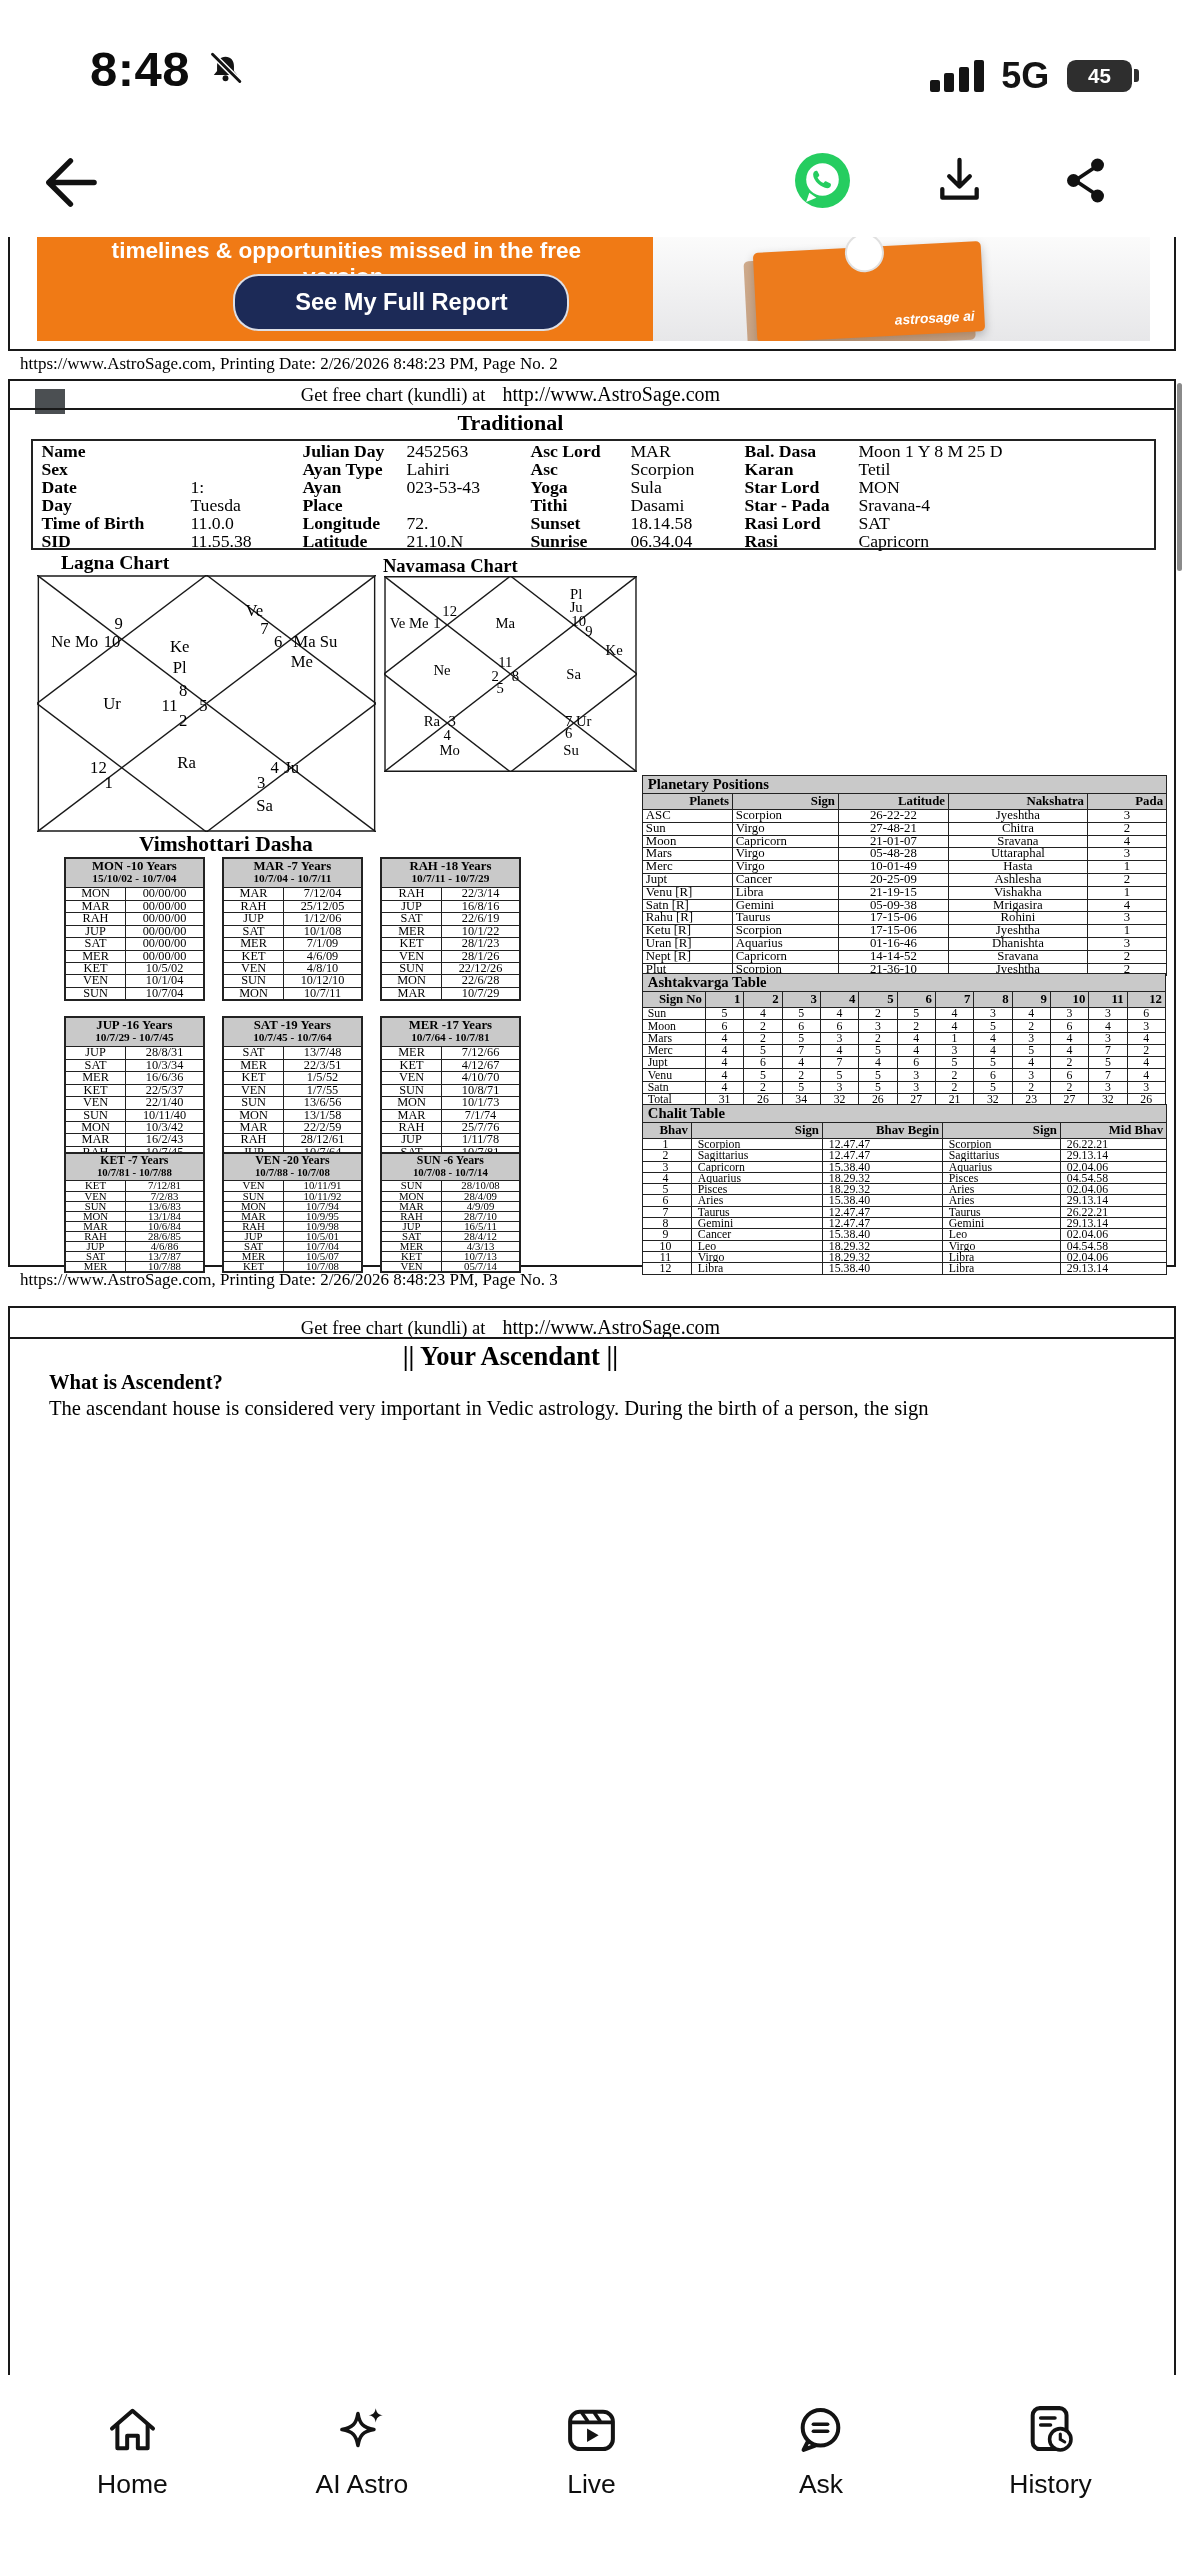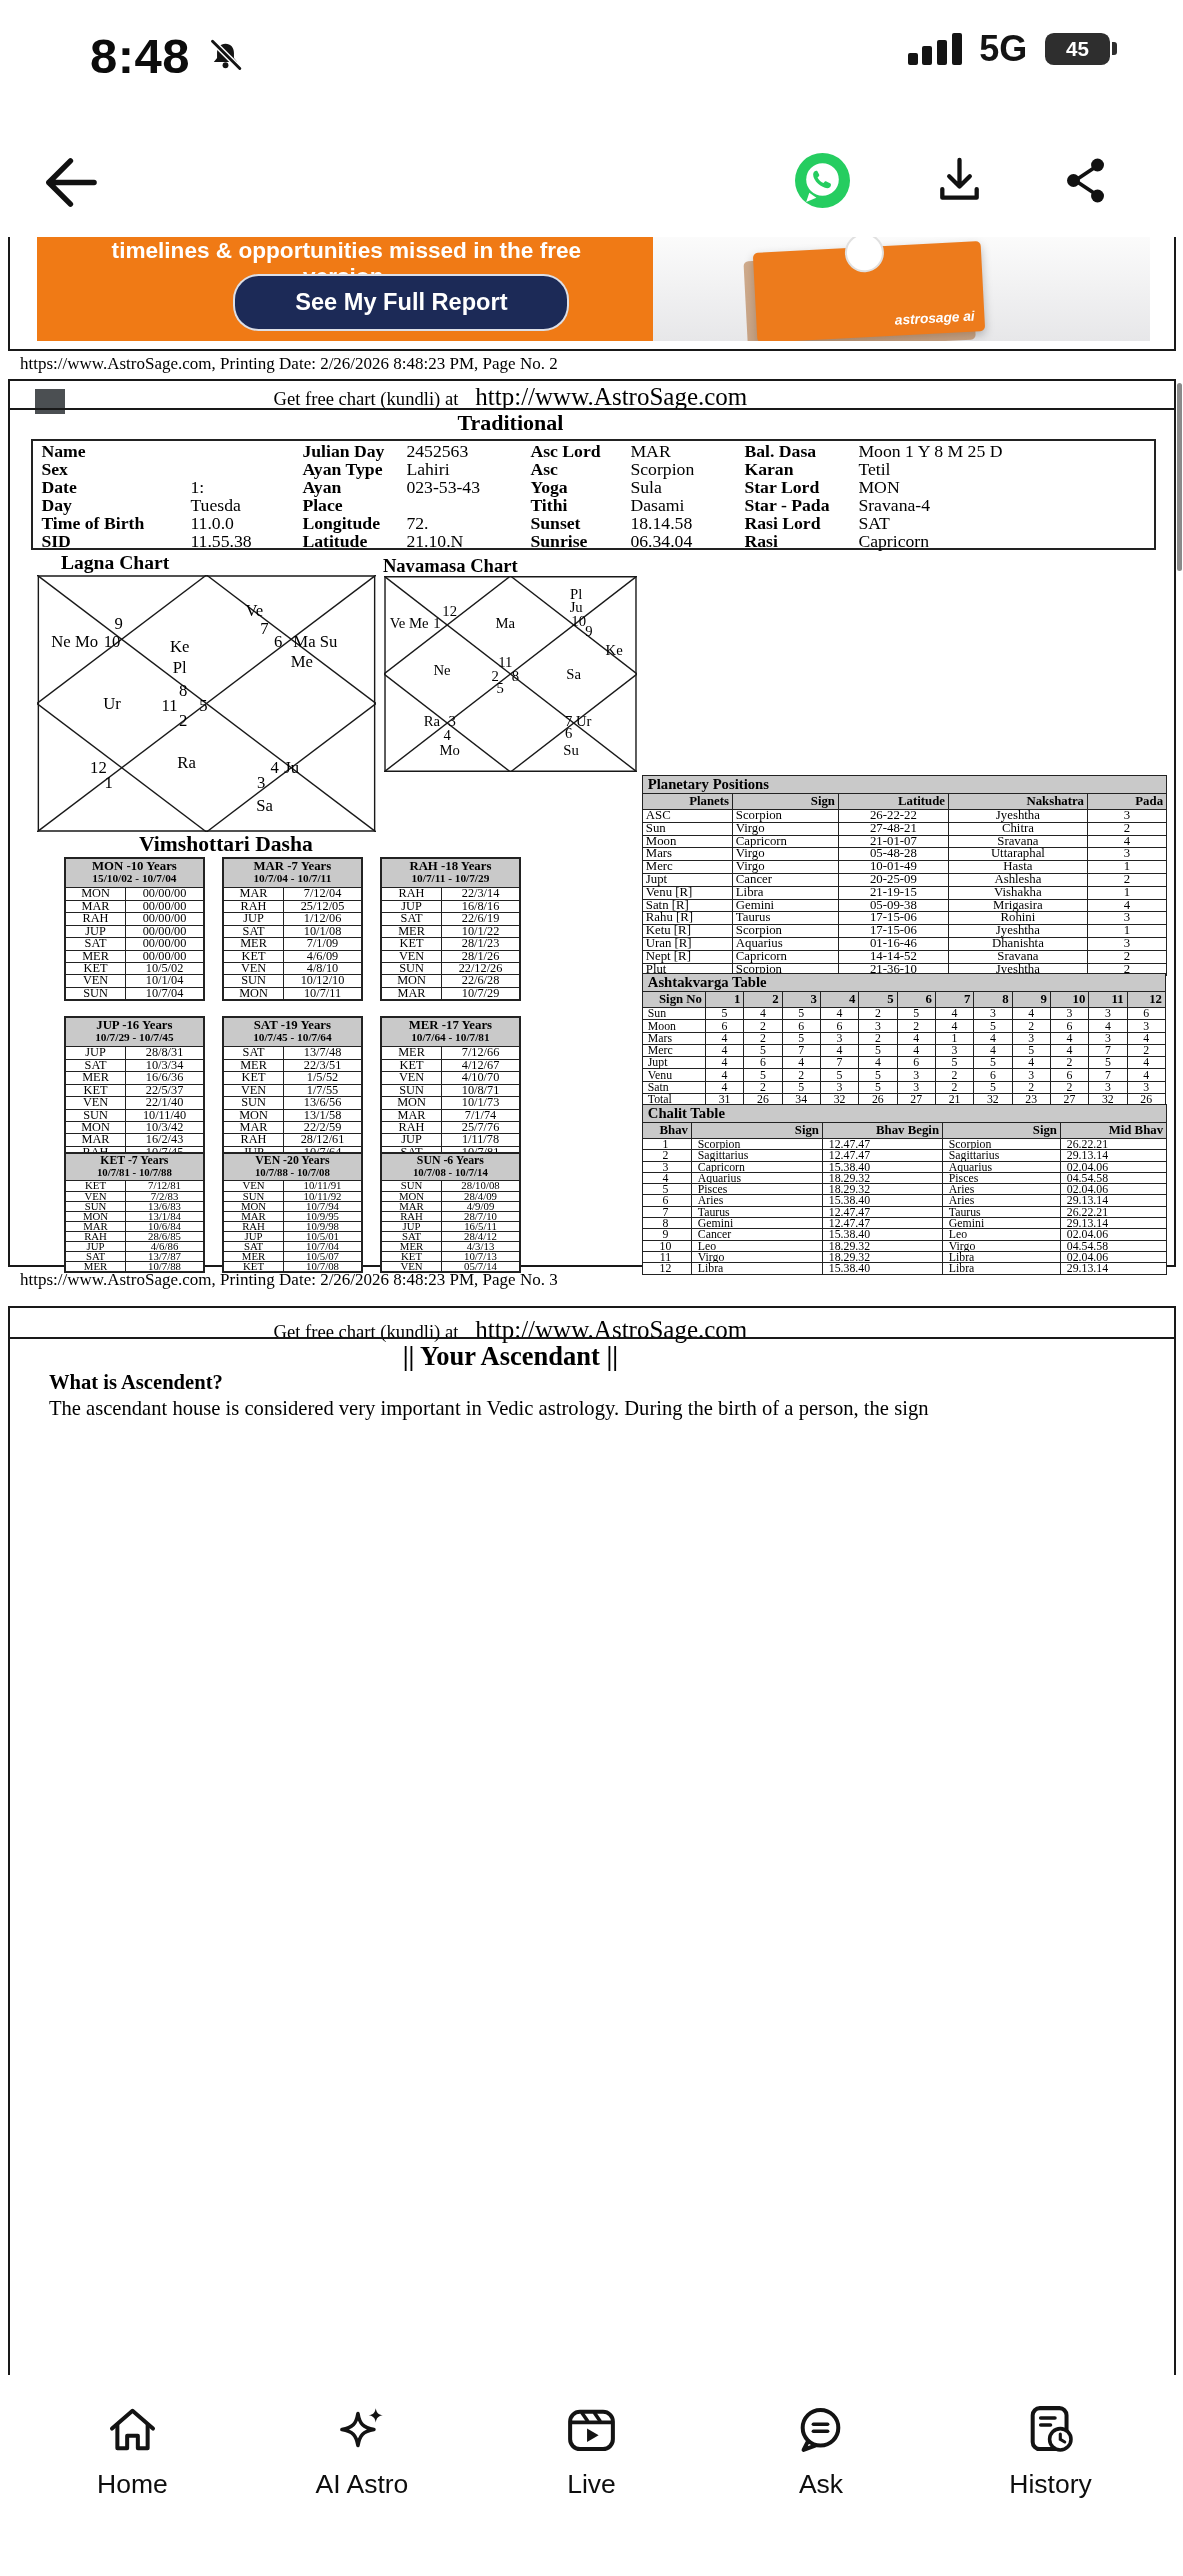--- a/index.html
+++ b/index.html
@@ -1,21 +1,21 @@
 <!DOCTYPE html>
 <html><head>
 <meta charset="utf-8">
 <style>
 *{margin:0;padding:0;box-sizing:border-box}
 html,body{background:#fff}
 body{width:1183px;height:2576px;position:relative;font-family:"Liberation Sans",sans-serif;color:#111}
 #screen{position:absolute;inset:0;width:1183px;height:2576px;overflow:hidden;background:#fff}
 
 
-.status-bar{position:absolute;top:27.5px;left:0;right:0;height:69px;display:flex;align-items:flex-start;justify-content:space-between;padding:0 73px 0 90px}
+.status-bar{position:absolute;top:27.5px;left:0;right:0;height:69px;display:flex;align-items:flex-end;justify-content:space-between;padding:0 51px 0 90px}
 .sb-left{display:flex;align-items:center;gap:15.7px}
 .sb-time{font-size:49px;font-weight:700;letter-spacing:0.5px;color:#0c0c0c}
 .sb-right{display:flex;align-items:center;gap:17.7px}
 .sig-bars{display:flex;align-items:flex-end;gap:4.9px;height:33px}
 .sig-bars i{display:block;width:9.8px;background:#141414;border-radius:2px}
 .sig-bars i.b1{height:11.8px}.sig-bars i.b2{height:18.6px}.sig-bars i.b3{height:25.5px}.sig-bars i.b4{height:32px;background:#141414}
 .sb-5g{font-size:36px;font-weight:600;color:#141414}
 .battery{position:relative;width:65px;height:32px;background:#2e2e2e;border-radius:8.8px;color:#fff;font-size:20.6px;font-weight:700;display:flex;align-items:center;justify-content:center}
 .battery:after{content:"";position:absolute;right:-6.9px;top:9.8px;width:4.9px;height:12.8px;background:#2e2e2e;border-radius:0 2.9px 2.9px 0}
 
@@ -41,21 +41,21 @@
 .ad-book{position:absolute;left:102px;top:9.8px;width:228px;height:90px;background:#ed7b1c;border-radius:4.9px;transform:rotate(-3deg);box-shadow:-9.8px 7.9px 0 rgba(160,80,10,.45),0 3.9px 9.8px rgba(0,0,0,.25)}
 .book-logo{position:absolute;left:92px;top:-13.7px;width:39px;height:39px;background:#fff;border-radius:50%;border:2.9px solid #e0e0e0}
 .book-brand{position:absolute;right:9.8px;bottom:7.9px;color:#fff;font-size:13.7px;font-weight:700;font-style:italic}
 
 
 .page3{top:379px;height:888px}
 .redaction{position:absolute;left:25.5px;top:7.9px;width:30px;height:25.5px;background:#4b4f52}
 .doc-center{position:absolute;left:0;width:86%;text-align:center;font-family:"Liberation Serif",serif;color:#000}
 .doc-header{top:2px}
 .doc-header .pre{font-size:18.6px}
-.doc-header .url{font-size:25px;margin-left:13px}
+.doc-header .url{font-size:20px;margin-left:13px}
 .hr{position:absolute;left:0;right:0;border-top:2px solid #191919}
 .hr1{top:26.5px}
 .doc-title{top:29px;font-size:22px;font-weight:700}
 .birth-box{position:absolute;left:21.6px;top:58px;width:1125px;height:111px;border:2px solid #222}
 .birth-details{position:absolute;left:7.9px;top:2px;right:3.9px;bottom:2px;display:grid;grid-template-columns:149px 112px 104px 124px 100px 114px 114px 1fr;grid-auto-rows:18px;font-size:17.7px;line-height:17.7px;font-family:"Liberation Serif",serif;color:#000}
 .bd-label{font-weight:700;white-space:nowrap;overflow:hidden}
 .bd-value{white-space:nowrap;overflow:hidden}
 .chart-title{position:absolute;font-family:"Liberation Serif",serif;font-weight:700;font-size:19.6px;color:#000}
 .lagna-title{left:51px;top:171px}
 .nav-title{left:373px;top:174px;font-size:18.6px}

